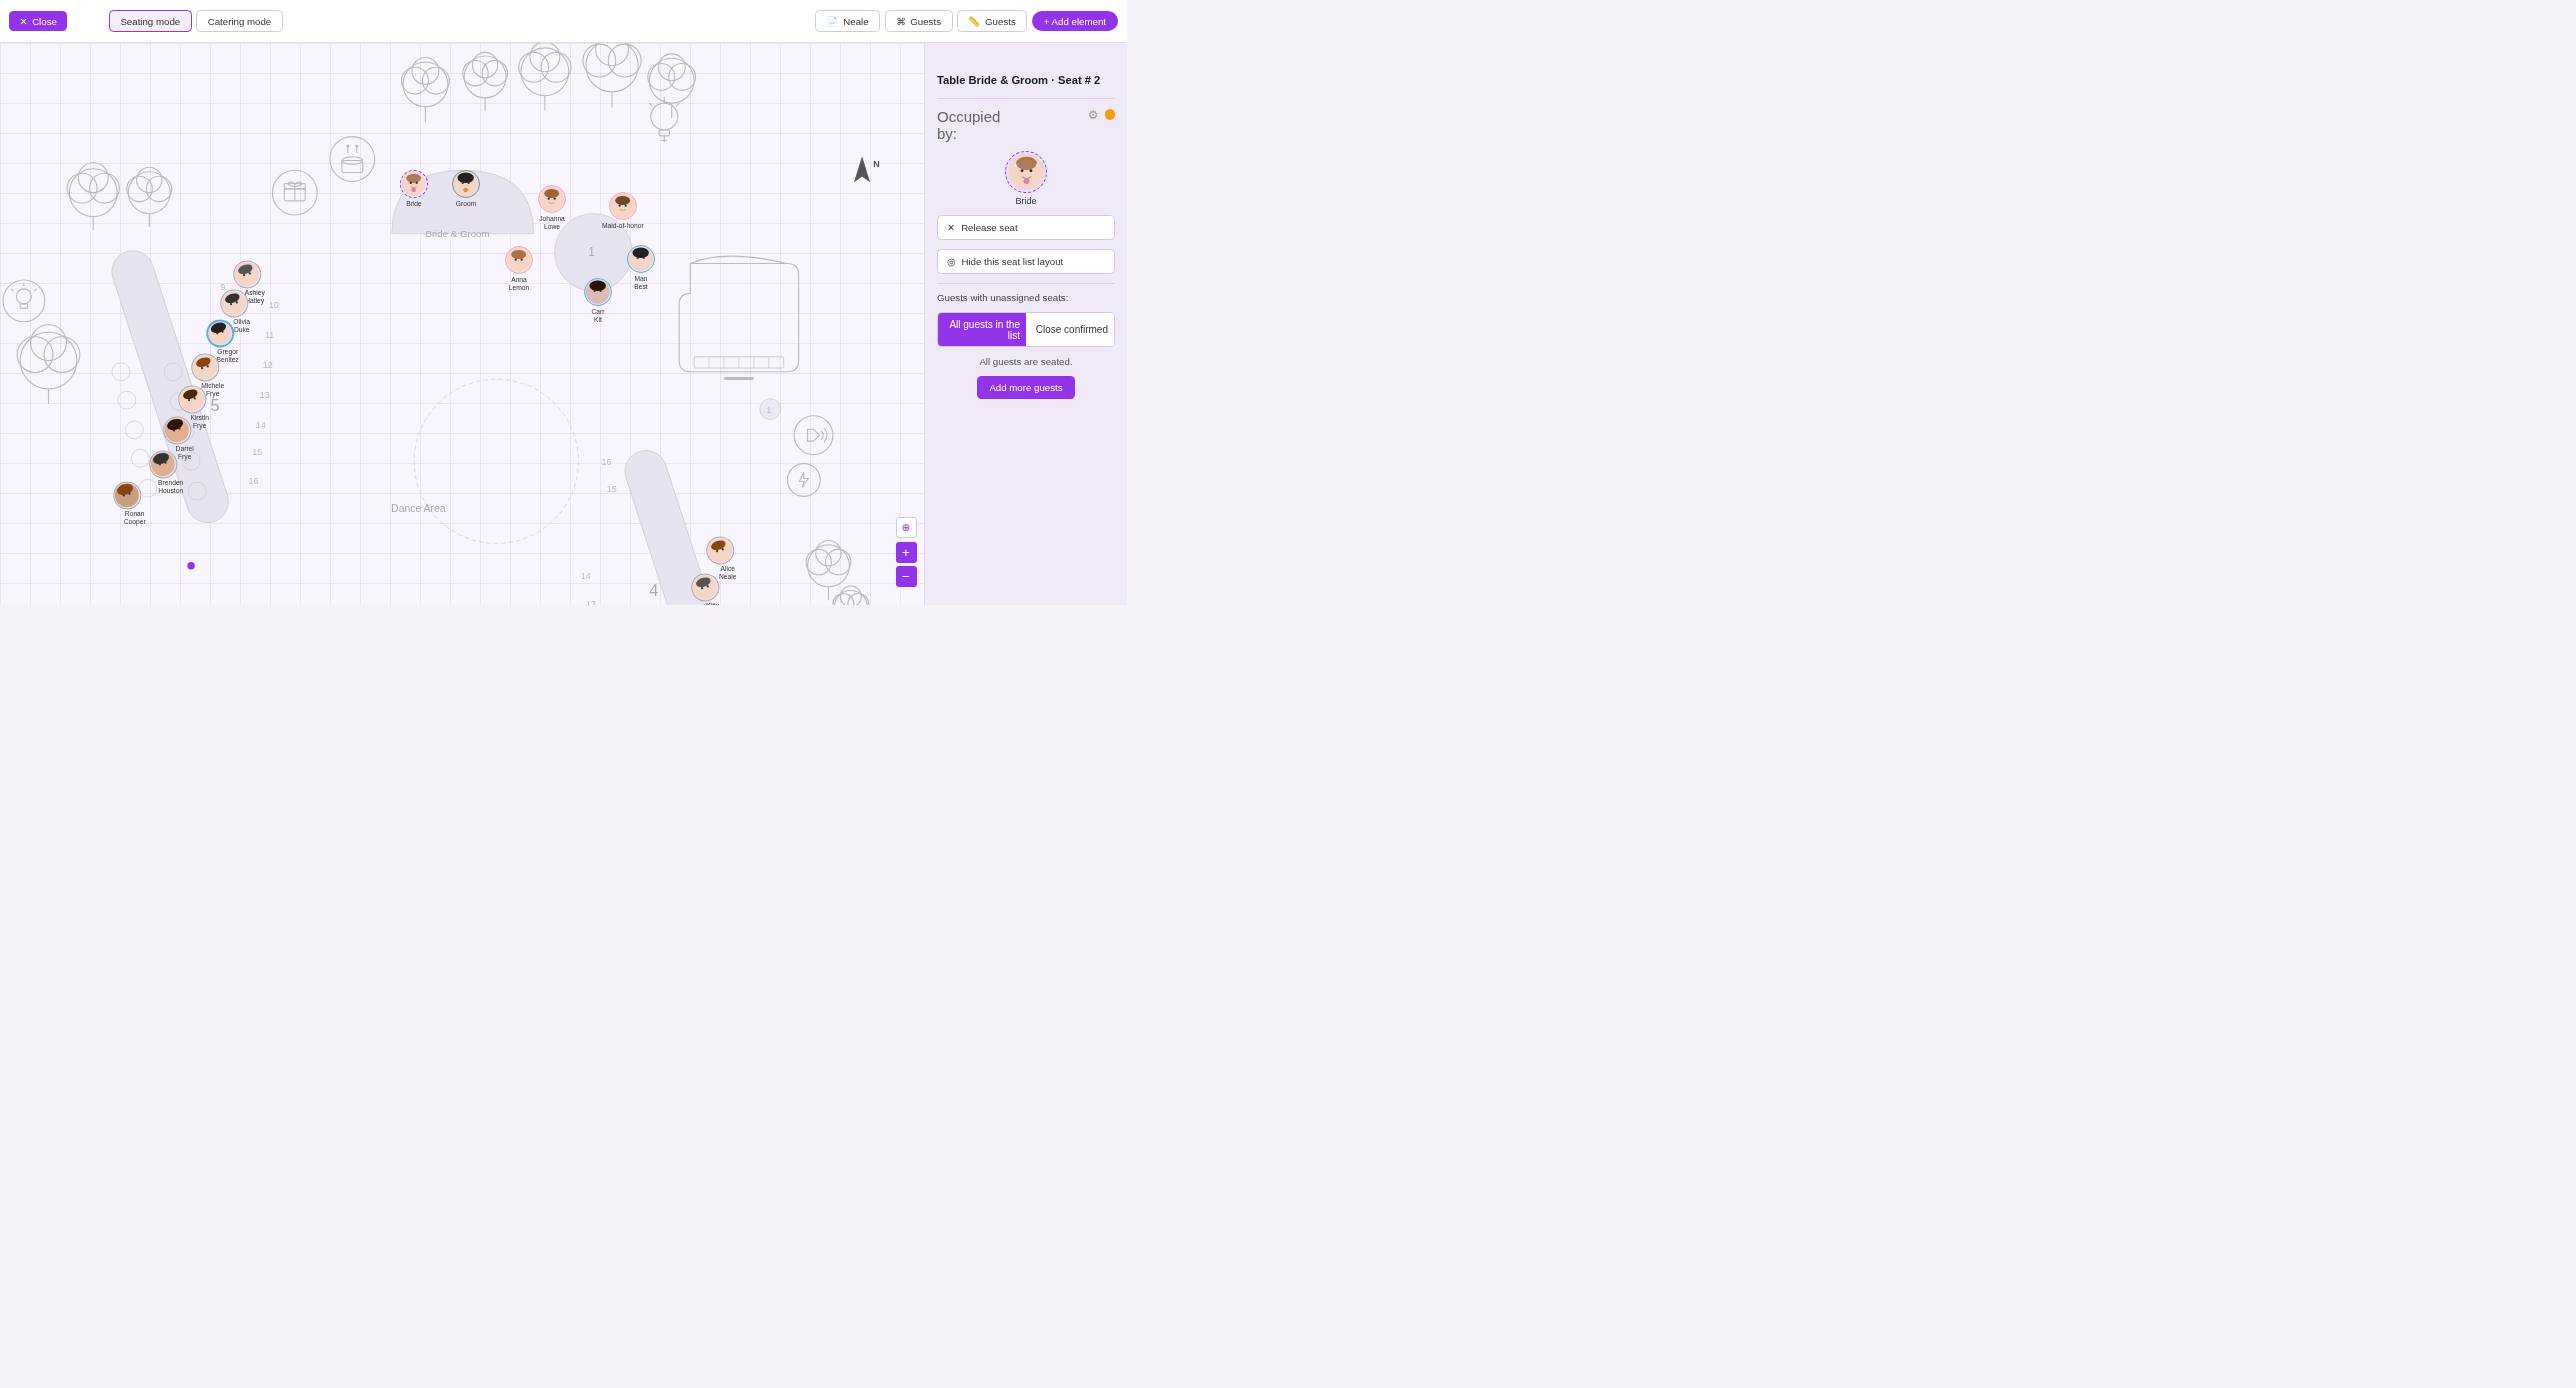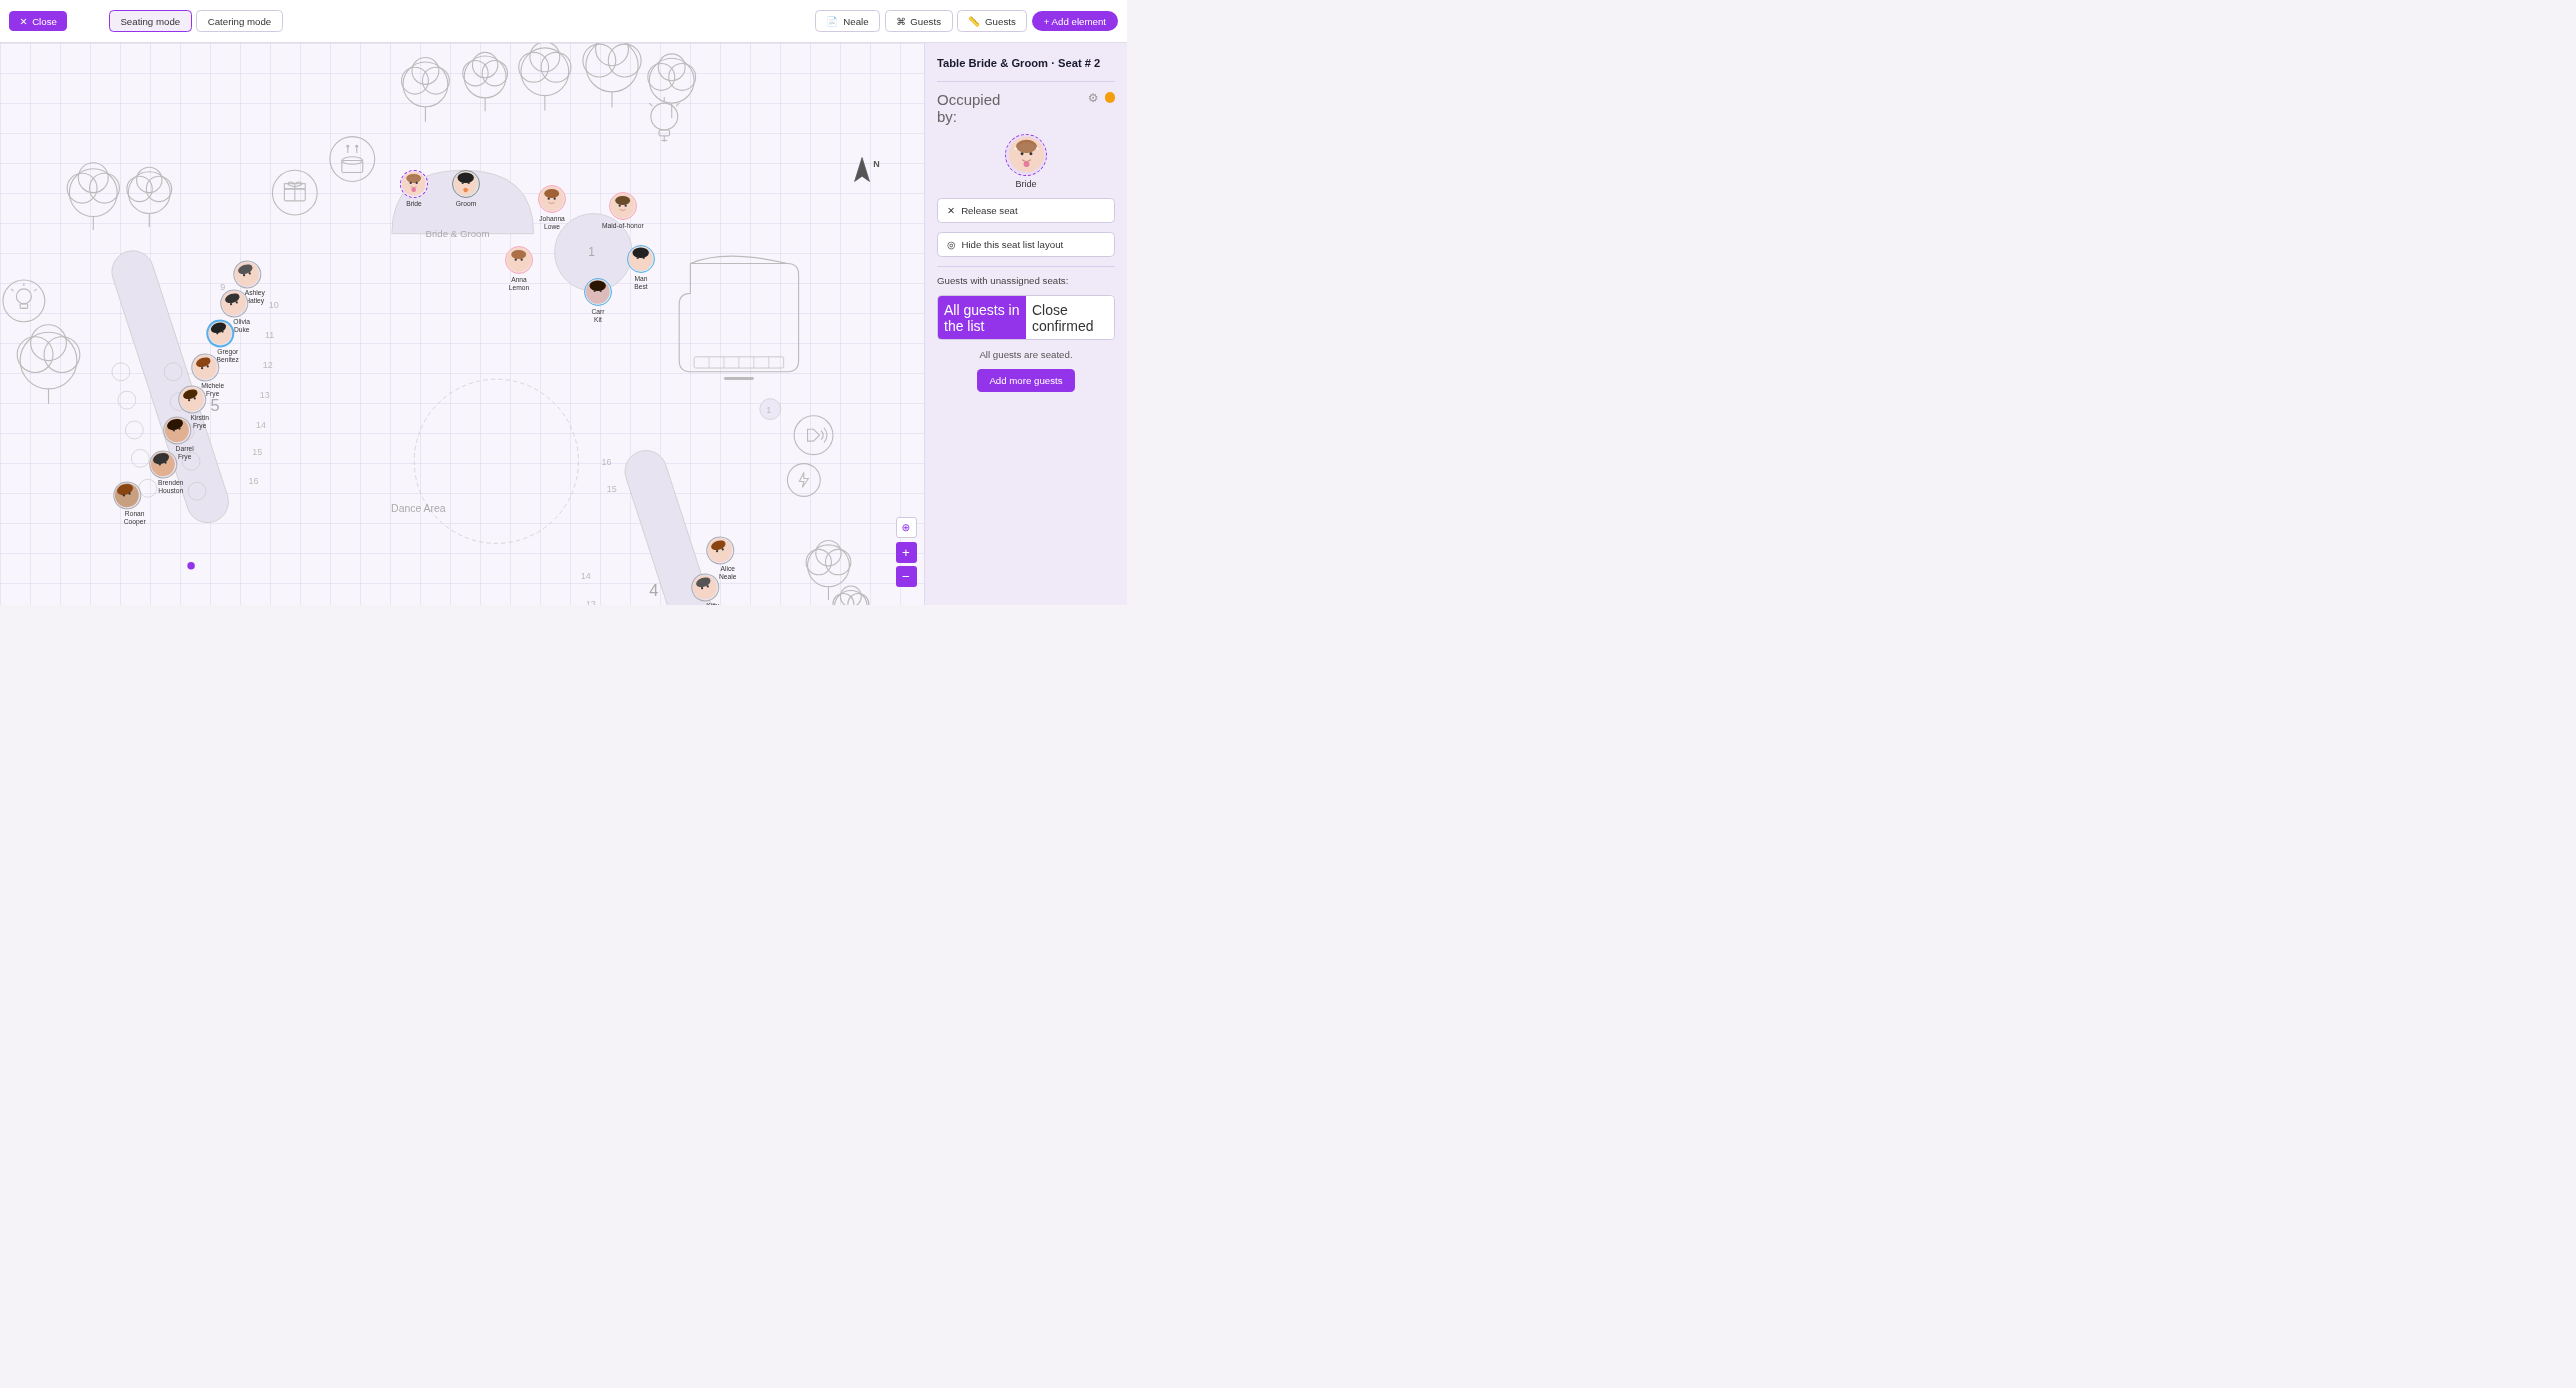--- a/index.html
+++ b/index.html
@@ -100,21 +100,21 @@
       position: absolute;
       top: 0; left: 0;
       width: 100%; height: 100%;
     }
 
     
     .sidebar {
       width: 203px;
       background: #f0eaf8;
       border-left: 0.7px solid #e0d8f0;
-      padding: 14px 12px;
+      padding: 31px 12px;
       display: flex;
       flex-direction: column;
       gap: 9px;
       overflow-y: auto;
       flex-shrink: 0;
     }
     .sidebar-title {
       font-size: 11.2px;
       font-weight: 600;
       color: #1a1a2e;
@@ -206,23 +206,23 @@
     }
     .filter-tabs {
       display: flex;
       border: 0.7px solid #d1c9e0;
       border-radius: 4.5px;
       overflow: hidden;
     }
     .filter-tab {
       flex: 1;
       padding: 5.2px 6px;
-      font-size: 14px;
-      cursor: pointer;
-      text-align: left;
+      font-size: 10px;
+      cursor: pointer;
+      text-align: right;
       border: none;
       background: #fff;
       color: #333;
     }
     .filter-tab.active {
       background: #9333ea;
       color: #fff;
     }
     .all-seated {
       font-size: 9.7px;

